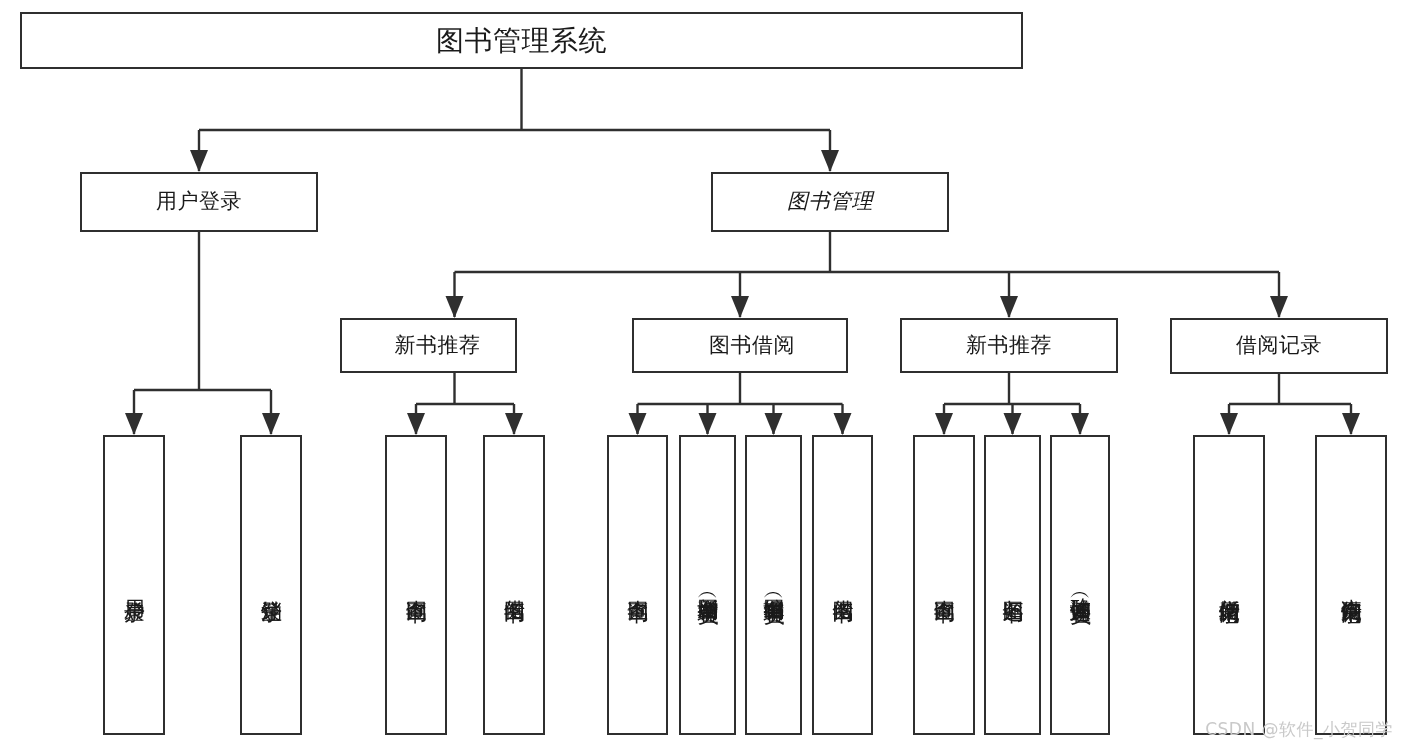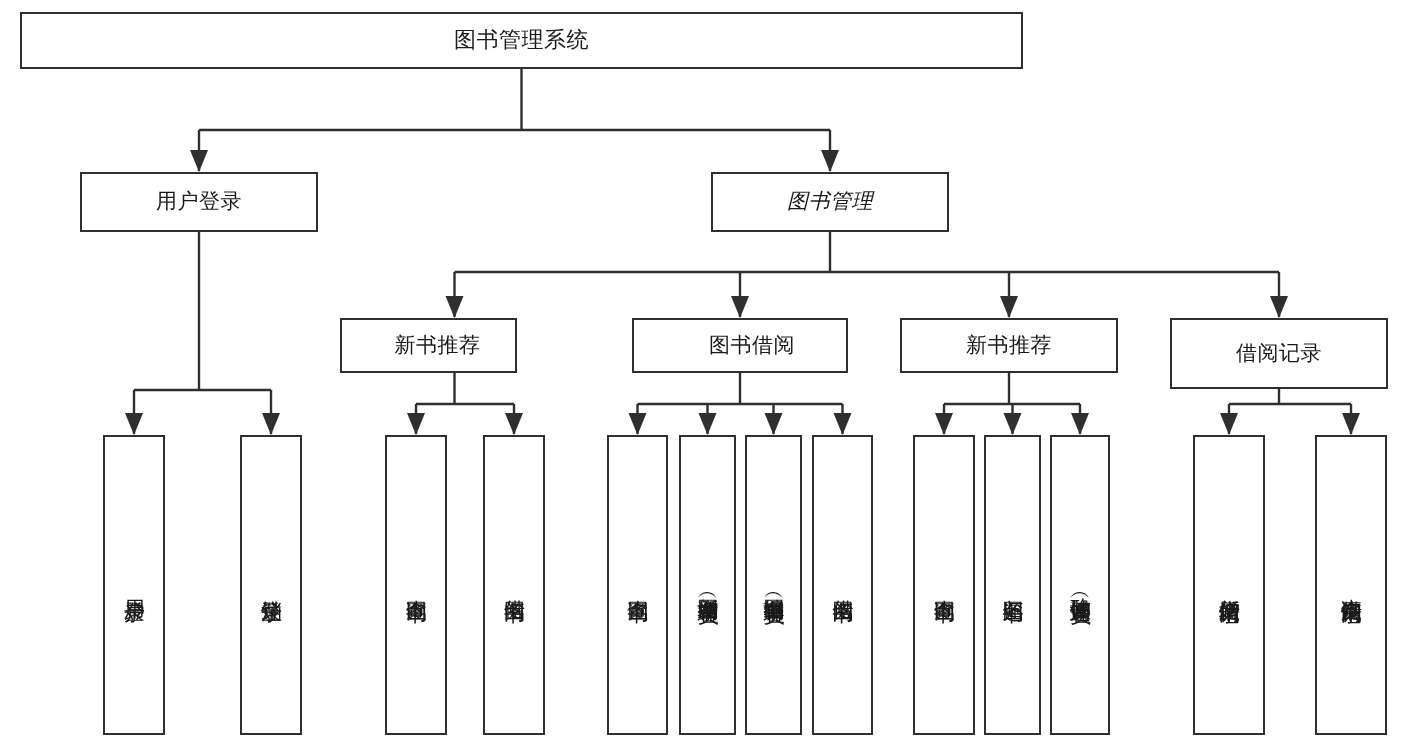--- a/index.html
+++ b/index.html
@@ -42,21 +42,21 @@
     font-size: 21px;
     color: #1a1a1a;
     writing-mode: vertical-rl;
     text-orientation: upright;
     line-height: 1.18;
     letter-spacing: 1px;
     white-space: nowrap;
     text-align: center;
   }
   .title-label {
-    font-size: 22px;
+    font-size: 28px;
   }
   svg.connectors {
     position: absolute;
     left: 0;
     top: 0;
     width: 1405px;
     height: 747px;
     pointer-events: none;
   }
   .conn-line {
@@ -147,21 +147,21 @@
       </div>
       <div class="node-box" style="left: 340px; top: 318px; width: 177px; height: 55px; padding-left: 18px;">
         <span class="node-label-h">新书推荐</span>
       </div>
       <div class="node-box" style="left: 632px; top: 318px; width: 216px; height: 55px; padding-left: 24px;">
         <span class="node-label-h">图书借阅</span>
       </div>
       <div class="node-box" style="left: 900px; top: 318px; width: 218px; height: 55px;">
         <span class="node-label-h">新书推荐</span>
       </div>
-      <div class="node-box" style="left: 1170px; top: 318px; width: 218px; height: 71px;">
+      <div class="node-box" style="left: 1170px; top: 318px; width: 218px; height: 56px;">
         <span class="node-label-h">借阅记录</span>
       </div>
       <div class="node-box" style="left: 103px; top: 435px; width: 62px; height: 300px;">
         <span class="node-label-v">用户登录</span>
       </div>
       <div class="node-box" style="left: 240px; top: 435px; width: 62px; height: 300px;">
         <span class="node-label-v">注销登录</span>
       </div>
       <div class="node-box" style="left: 385px; top: 435px; width: 62px; height: 300px;">
         <span class="node-label-v">查询图书</span>
@@ -190,13 +190,14 @@
       <div class="node-box" style="left: 1050px; top: 435px; width: 60px; height: 300px;">
         <span class="node-label-v">确认归还（管理员）</span>
       </div>
       <div class="node-box" style="left: 1193px; top: 435px; width: 72px; height: 300px;">
         <span class="node-label-v">新增借阅记录</span>
       </div>
       <div class="node-box" style="left: 1315px; top: 435px; width: 72px; height: 300px;">
         <span class="node-label-v">查询借阅记录</span>
       </div>
     </div>
+  <div id="watermark">CSDN @软件_小贺同学</div>
 </div>
 
 </body></html>

